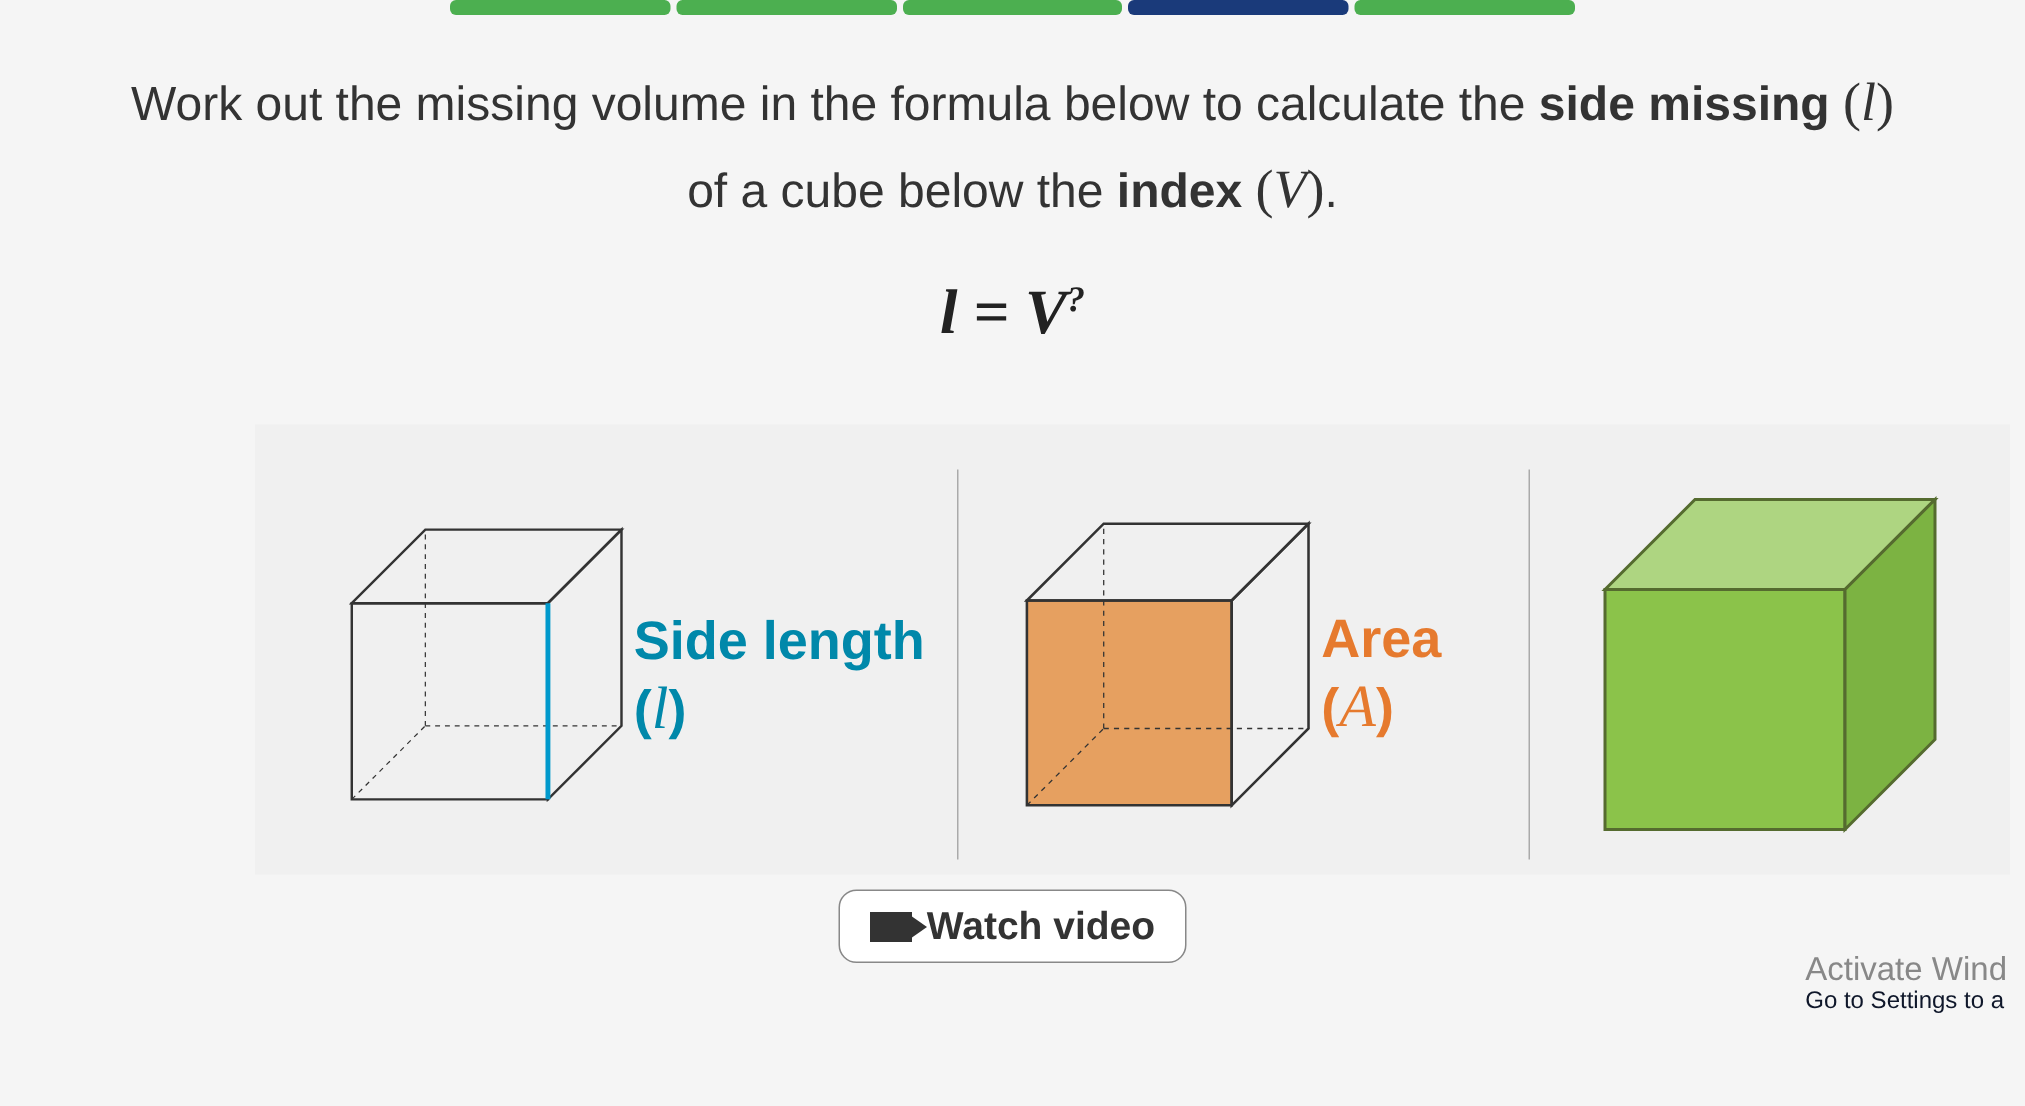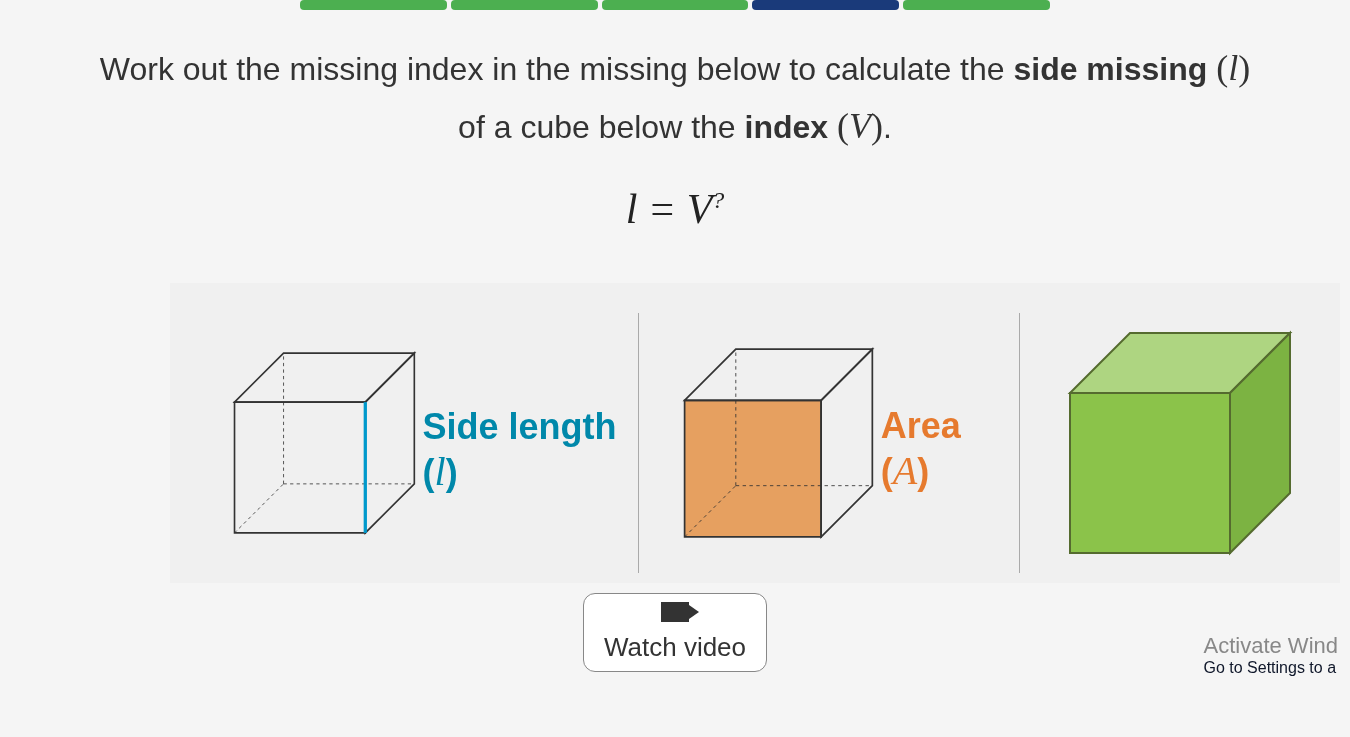--- a/index.html
+++ b/index.html
@@ -24,20 +24,21 @@
     .question-text .bold { font-weight: bold; }
     .question-text .italic { font-style: italic; font-family: 'Times New Roman', serif; }
     .question-text .paren { font-family: 'Times New Roman', serif; font-size: 36px; }
     .formula {
       font-family: 'Times New Roman', serif;
       font-size: 42px;
       font-style: italic;
       text-align: center;
       margin: 16px 0 50px 0;
       color: #222;
+      font-weight: bold;
     }
     .formula sup { font-size: 24px; }
     .cubes-container {
       display: flex;
       justify-content: center;
       align-items: flex-end;
       gap: 0;
       background: rgba(230,230,230,0.3);
       padding: 30px 20px 10px 20px;
       width: fit-content;
@@ -63,33 +64,32 @@
       font-family: Arial, sans-serif;
     }
     .cube-label .paren { font-family: 'Times New Roman', serif; font-style: italic; font-weight: normal; font-size: 40px; }
     .label-side { color: #0088aa; }
     .label-area { color: #e67a2e; margin-top: 12px; }
     .label-volume { color: #556b2f; }
     .watch-video {
       text-align: center;
       margin-top: 10px;
       font-size: 26px;
-      font-weight: normal;
+      font-weight: bold;
       color: #333;
       border: 1px solid #888;
       border-radius: 12px;
       padding: 8px 20px;
       width: fit-content;
       margin-left: auto;
       margin-right: auto;
       background: #fff;
       display: flex;
       align-items: center;
       gap: 10px;
-      flex-direction: column;
     }
     .watermark {
       position: absolute;
       right: 12px;
       bottom: 60px;
       color: #888;
       font-size: 22px;
       text-align: left;
     }
     .watermark .sub {
@@ -130,21 +130,21 @@
   <div class="top-seg seg-green"></div>
   <div class="top-seg seg-green"></div>
   <div class="top-seg seg-green"></div>
   <div class="top-seg seg-blue"></div>
   <div class="top-seg seg-green"></div>
 </div>
 
 <div class="content">
 
   <div class="question-text">
-    <span>Work out the missing index in the missing below to calculate the </span>
+    <span>Work out the missing volume in the formula below to calculate the </span>
     <span class="bold">side missing</span>
     <span class="paren"> (</span><span class="italic paren">l</span><span class="paren">)</span>
     <br>
     <span>of a cube below the </span>
     <span class="bold">index</span>
     <span class="paren"> (</span><span class="italic paren">V</span><span class="paren">)</span><span>.</span>
   </div>
 
   <div class="formula">
     <span>l</span><span> = </span><span>V</span><sup>?</sup>

